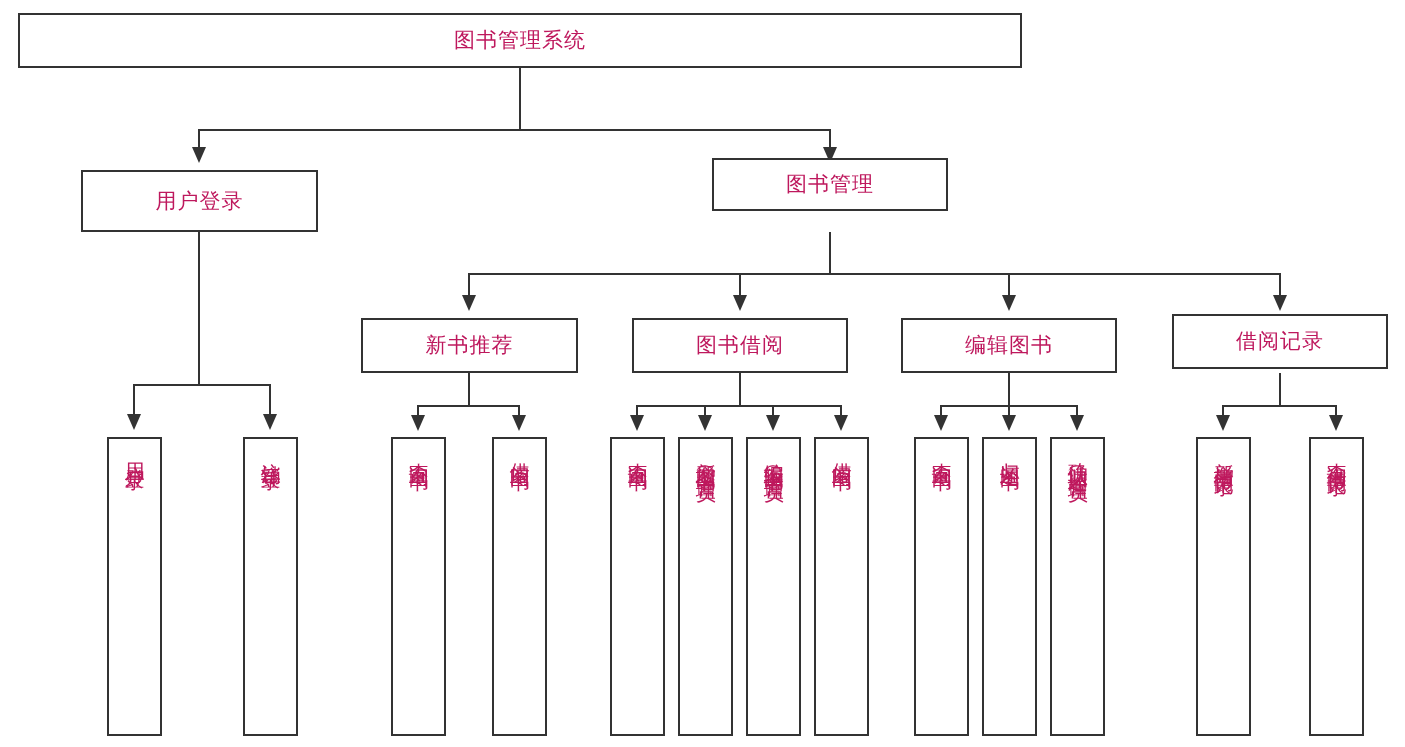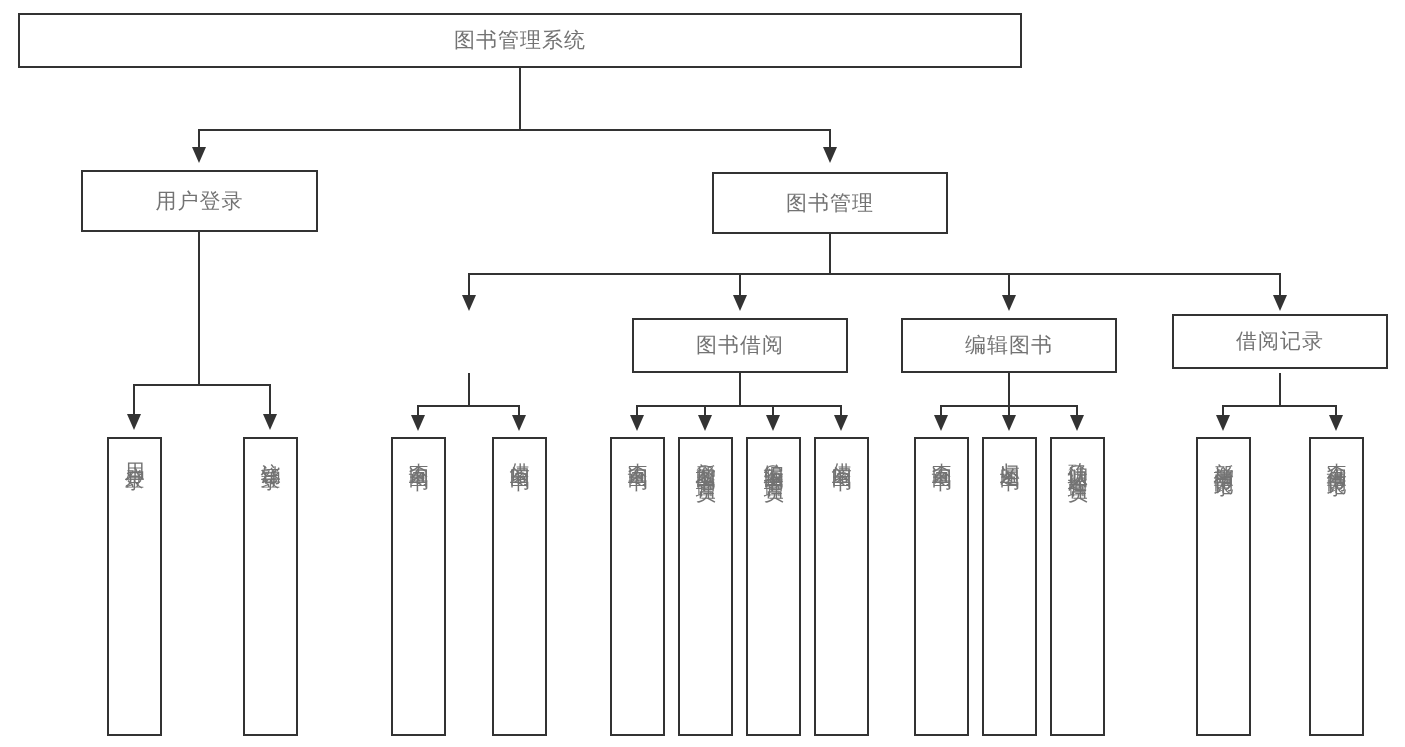--- a/index.html
+++ b/index.html
@@ -26,21 +26,21 @@
     background: #ffffff;
     border: 2px solid #333333;
     display: flex;
     align-items: center;
     justify-content: center;
     z-index: 3;
   }
   .node .node-label {
     font-size: 21px;
     line-height: 1.18;
-    color: #737373;
+    color: #be185d;
     letter-spacing: 1px;
     white-space: nowrap;
     text-align: center;
   }
   
   .node.vertical {
     align-items: flex-start;
     justify-content: center;
     padding-top: 8px;
   }
@@ -95,21 +95,21 @@
   <div class="edge h" style="left:198px; top:129px; width:633px; height:2px;"></div>
 
   <div class="edge v" style="left:198px; top:129px; width:2px; height:20px;"></div>
   <div class="arrow" style="left:192px; top:147px;"></div>
   <div class="edge v" style="left:829px; top:129px; width:2px; height:20px;"></div>
   <div class="arrow" style="left:823px; top:147px;"></div>
 
   <div class="node" style="left:81px; top:170px; width:237px; height:62px;">
     <span class="node-label">用户登录</span>
   </div>
-  <div class="node" style="left:712px; top:172px; width:236px; height:62px;">
+  <div class="node" style="left:712px; top:158px; width:236px; height:53px;">
     <span class="node-label">图书管理</span>
   </div>
 
   <div class="edge v" style="left:198px; top:232px; width:2px; height:153px;"></div>
   <div class="edge h" style="left:133px; top:384px; width:138px; height:2px;"></div>
   <div class="edge v" style="left:133px; top:384px; width:2px; height:32px;"></div>
   <div class="arrow" style="left:127px; top:414px;"></div>
   <div class="edge v" style="left:269px; top:384px; width:2px; height:32px;"></div>
   <div class="arrow" style="left:263px; top:414px;"></div>
 
@@ -117,20 +117,23 @@
   <div class="edge h" style="left:468px; top:273px; width:812px; height:2px;"></div>
   <div class="edge v" style="left:468px; top:273px; width:2px; height:24px;"></div>
   <div class="arrow" style="left:462px; top:295px;"></div>
   <div class="edge v" style="left:739px; top:273px; width:2px; height:24px;"></div>
   <div class="arrow" style="left:733px; top:295px;"></div>
   <div class="edge v" style="left:1008px; top:273px; width:2px; height:24px;"></div>
   <div class="arrow" style="left:1002px; top:295px;"></div>
   <div class="edge v" style="left:1279px; top:273px; width:2px; height:24px;"></div>
   <div class="arrow" style="left:1273px; top:295px;"></div>
 
+  <div class="node" style="left:361px; top:318px; width:217px; height:55px;">
+    <span class="node-label">新书推荐</span>
+  </div>
   <div class="node" style="left:632px; top:318px; width:216px; height:55px;">
     <span class="node-label">图书借阅</span>
   </div>
   <div class="node" style="left:901px; top:318px; width:216px; height:55px;">
     <span class="node-label">编辑图书</span>
   </div>
   <div class="node" style="left:1172px; top:314px; width:216px; height:55px;">
     <span class="node-label">借阅记录</span>
   </div>
 

